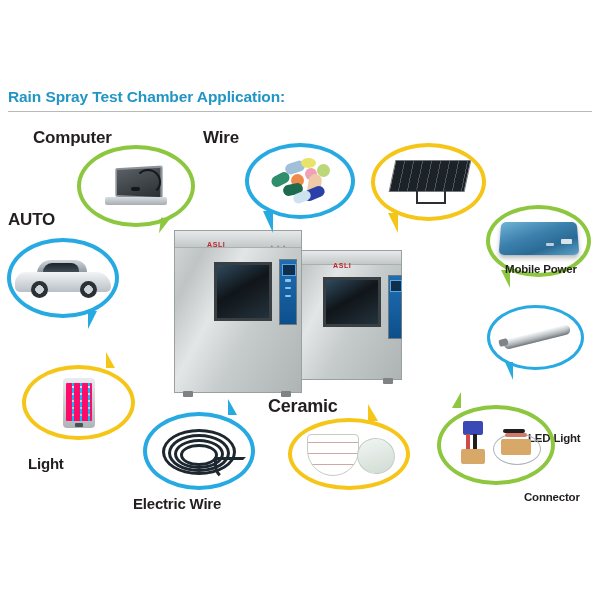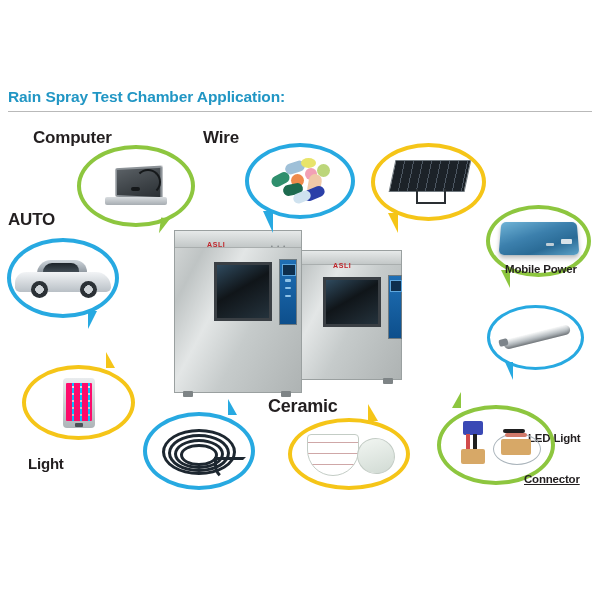--- a/index.html
+++ b/index.html
@@ -230,21 +230,21 @@
           <div class="w2"></div>
           <div class="o1"></div>
         <div class="ell"></div>
           <div class="w3"></div>
           <div class="w4"></div>
           <div class="o2"></div>
       </div>
     </div>
   </div>
   <div class="tail" style="left:452px;top:392px;border-right:9px solid #8dc63f;border-top:16px solid transparent;"></div>
-  <div class="lab" style="left:524px;top:473px;font-size:11.5px;text-decoration:underline;">Connector</div>
+  <div class="lab" style="left:524px;top:491px;font-size:11.5px;">Connector</div>
 
   <div class="bub" style="left:22px;top:365px;width:113px;height:75px;border:4px solid #f5c518;">
     <div class="ph">
       <div class="phone">
           <div class="fr"></div>
           <div class="sc"></div>
           <div class="hb"></div>
         </div>
     </div>
   </div>
@@ -256,20 +256,21 @@
       <div class="wire">
         <i style="left:6px;top:4px;width:68px;height:40px;"></i>
         <i style="left:12px;top:9px;width:56px;height:32px;"></i>
         <i style="left:18px;top:14px;width:44px;height:24px;"></i>
         <i style="left:24px;top:19px;width:32px;height:16px;"></i>
         <i style="left:58px;top:32px;width:26px;height:18px;border-color:#1d2730 transparent transparent #1d2730;border-radius:0 0 0 16px;"></i>
       </div>
     </div>
   </div>
   <div class="tail" style="left:228px;top:399px;border-left:9px solid #27a9e1;border-top:16px solid transparent;"></div>
+  <div class="lab" style="left:133px;top:495px;font-size:15px;">Electric Wire</div>
 
   <div class="lab" style="left:268px;top:396px;font-size:18px;">Ceramic</div>
   <div class="bub" style="left:288px;top:418px;width:122px;height:72px;border:4px solid #f5c518;">
     <div class="ph">
       <div class="bowl">
           <div class="stk"></div>
           <div class="lid"></div>
         </div>
     </div>
   </div>

